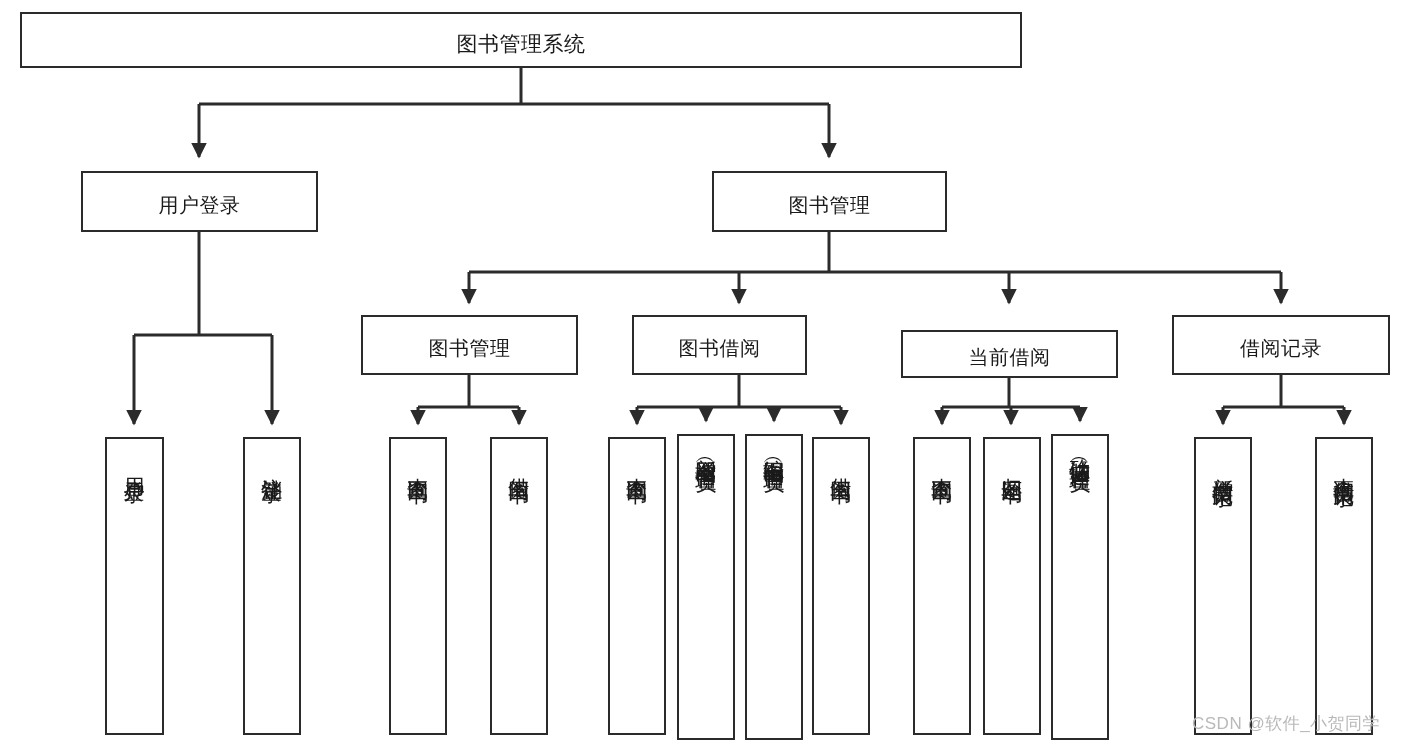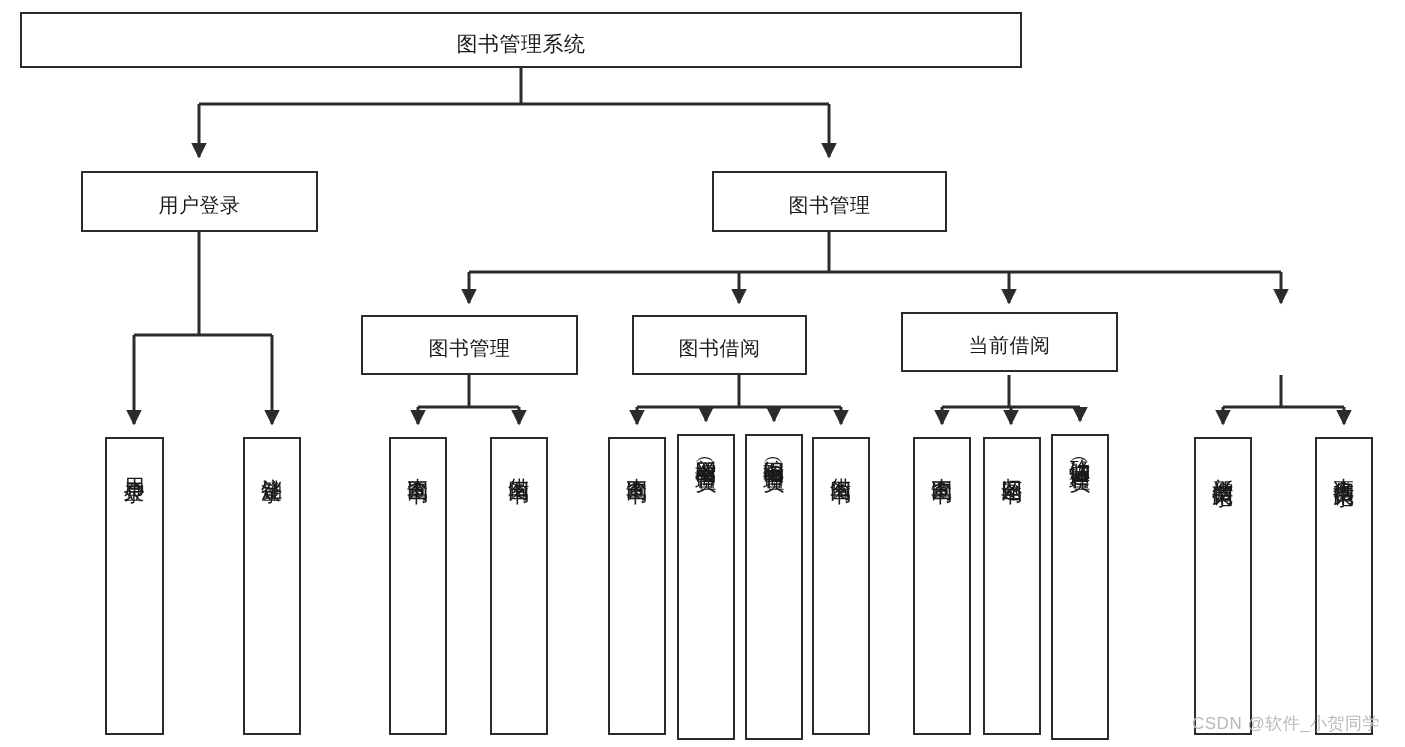--- a/index.html
+++ b/index.html
@@ -144,22 +144,25 @@
   <div class="node horiz" style="left:712px; top:171px; width:235px; height:61px;">
     <span class="label">图书管理</span>
   </div>
 
   <div class="node horiz" style="left:361px; top:315px; width:217px; height:60px;">
     <span class="label">图书管理</span>
   </div>
   <div class="node horiz" style="left:632px; top:315px; width:175px; height:60px;">
     <span class="label">图书借阅</span>
   </div>
-  <div class="node horiz" style="left:901px; top:312px; width:217px; height:60px;">
+  <div class="node horiz" style="left:901px; top:330px; width:217px; height:48px;">
     <span class="label">当前借阅</span>
+  </div>
+  <div class="node horiz" style="left:1172px; top:315px; width:218px; height:60px;">
+    <span class="label">借阅记录</span>
   </div>
 
   <div class="node vert" style="left:105px; top:437px; width:59px; height:298px;">
     <span class="label">用户登录</span>
   </div>
   <div class="node vert" style="left:243px; top:437px; width:58px; height:298px;">
     <span class="label">注销登录</span>
   </div>
 
   <div class="node vert" style="left:389px; top:437px; width:58px; height:298px;">

